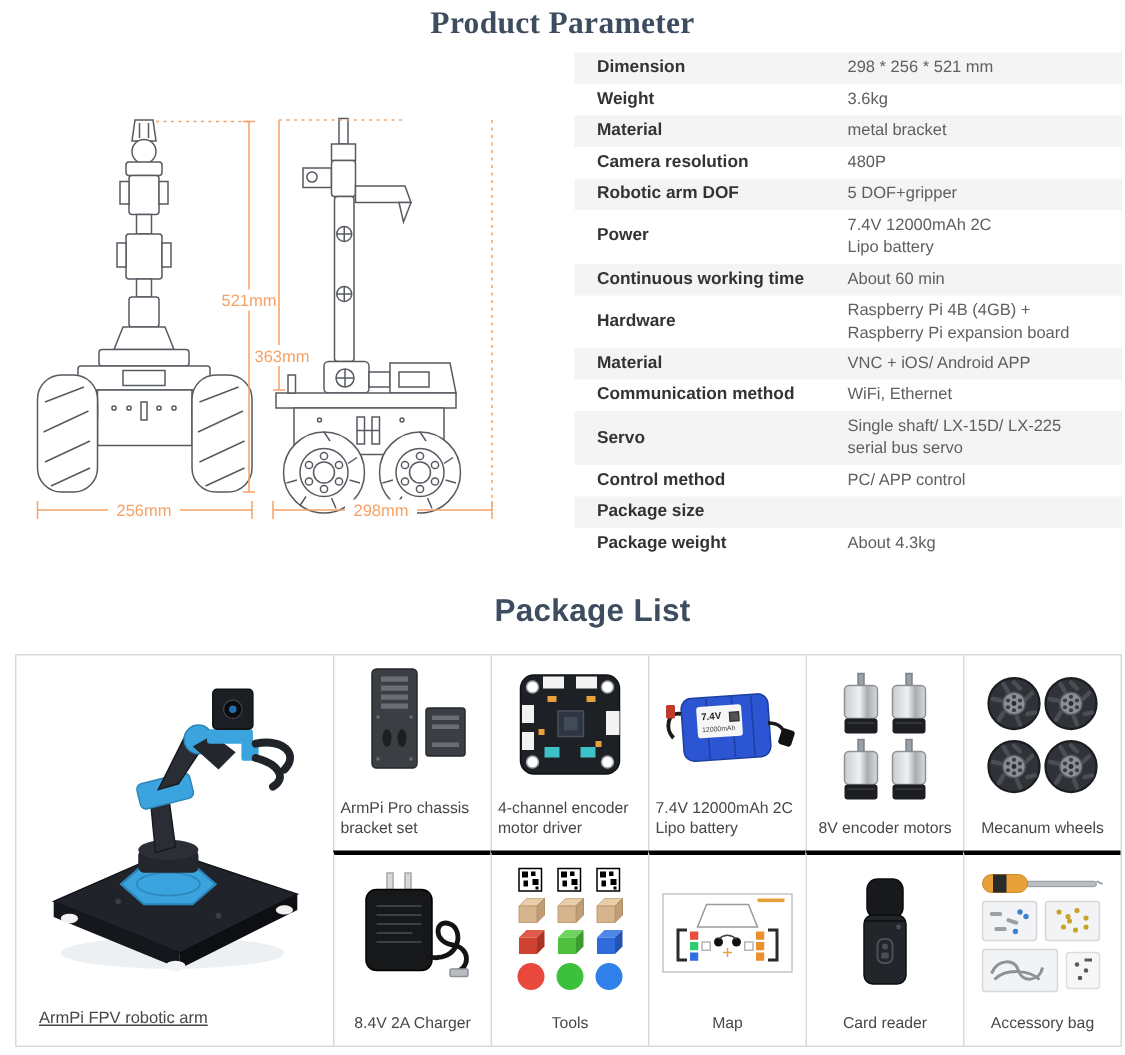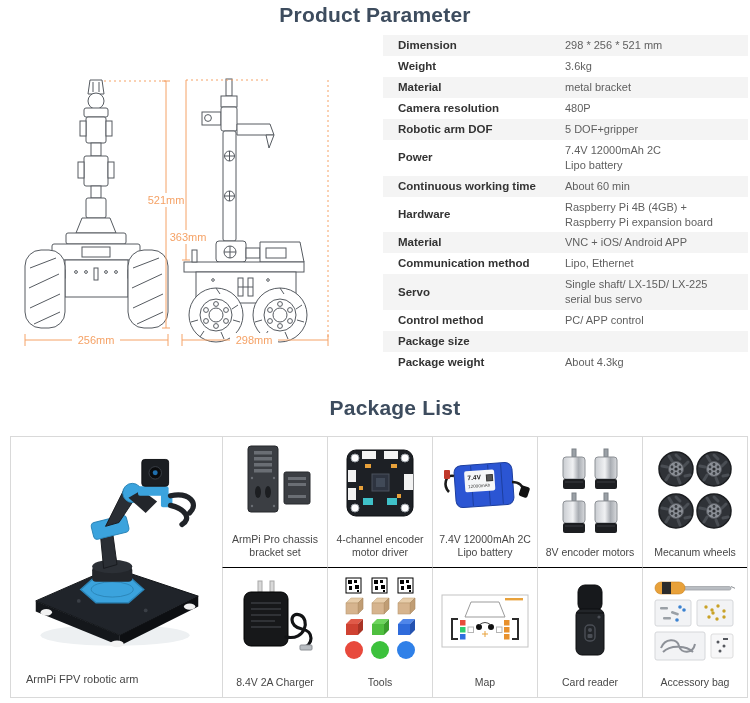--- a/index.html
+++ b/index.html
@@ -1,20 +1,20 @@
 <!DOCTYPE html>
 <html><head>
 <meta charset="utf-8">
 <style>
   html,body{margin:0;padding:0;background:#ffffff;}
   #stage{position:relative;width:750px;height:703px;background:#fff;overflow:hidden;
          font-family:"Liberation Sans",sans-serif;}
   .main-title{position:absolute;left:0;width:750px;text-align:center;
               font-size:21px;font-weight:700;color:#3d4c5e;letter-spacing:.2px;}
-  #title-product{top:3px;}
+  #title-product{top:3px;font-family:Liberation Serif, serif;}
   #title-package{top:396px;margin-left:20px;}
 
   
   #spec-table{position:absolute;left:383px;top:35px;width:365px;}
   .spec-row{display:flex;min-height:21px;align-items:center;}
   .spec-row:nth-child(odd){background:#f4f4f4;}
   .spec-label{width:182px;box-sizing:border-box;padding:3px 4px 3px 15px;
               font-size:11.5px;font-weight:700;color:#333;line-height:1.3;}
   .spec-value{flex:1;padding:3px 0;font-size:11px;color:#5f5f5f;
               line-height:1.35;white-space:pre-line;}
@@ -27,26 +27,26 @@
   .lnf{stroke:#565b61;stroke-width:1;fill:none;}
   .dim{stroke:#f5a266;stroke-width:1;fill:none;}
   .dimtxt{fill:#f5a266;font-size:11px;font-family:"Liberation Sans",sans-serif;}
 
   
   #pkg-grid{position:absolute;left:10px;top:436px;width:738px;height:262px;
             box-sizing:border-box;border:1px solid #d9d9d9;display:grid;
             grid-template-columns:211px repeat(5,1fr);grid-template-rows:1fr 1fr;background:#fff;}
   .cell{border-left:1px solid #d9d9d9;display:flex;flex-direction:column;
         align-items:center;justify-content:flex-end;box-sizing:border-box;overflow:hidden;}
-  .r2{border-top:1px solid #000000;}
+  .r2{border-top:3px solid #000000;}
   .main-cell{grid-row:1/3;border-left:none;align-items:flex-start;}
   .cell-img{flex:1;display:flex;align-items:center;justify-content:center;width:100%;}
-  .cell-label{font-size:10.5px;color:#474747;text-align:center;line-height:1.25;
+  .cell-label{font-size:10.5px;color:#474747;text-align:left;line-height:1.25;
               padding:0 4px 8px 4px;}
-  .main-cell .cell-label{text-align:left;padding:0 0 10px 15px;font-size:11px;}
+  .main-cell .cell-label{text-align:left;padding:0 0 10px 15px;font-size:11px;text-decoration:underline;}
 </style>
 </head>
 <body>
 
 <div id="stage">
 
   <div class="main-title" id="title-product">Product Parameter</div>
 
   <svg id="front-view" class="diagram" width="168" height="290" viewBox="0 0 168 290">
 
@@ -211,21 +211,21 @@
         <div class="spec-label">Hardware</div>
         <div class="spec-value">Raspberry Pi 4B (4GB) +
 Raspberry Pi expansion board</div>
       </div>
     <div class="spec-row">
         <div class="spec-label">Material</div>
         <div class="spec-value">VNC + iOS/ Android APP</div>
       </div>
     <div class="spec-row">
         <div class="spec-label">Communication method</div>
-        <div class="spec-value">Lipo, Ethernet</div>
+        <div class="spec-value">WiFi, Ethernet</div>
       </div>
     <div class="spec-row">
         <div class="spec-label">Servo</div>
         <div class="spec-value">Single shaft/ LX-15D/ LX-225
 serial bus servo</div>
       </div>
     <div class="spec-row">
         <div class="spec-label">Control method</div>
         <div class="spec-value">PC/ APP control</div>
       </div>

